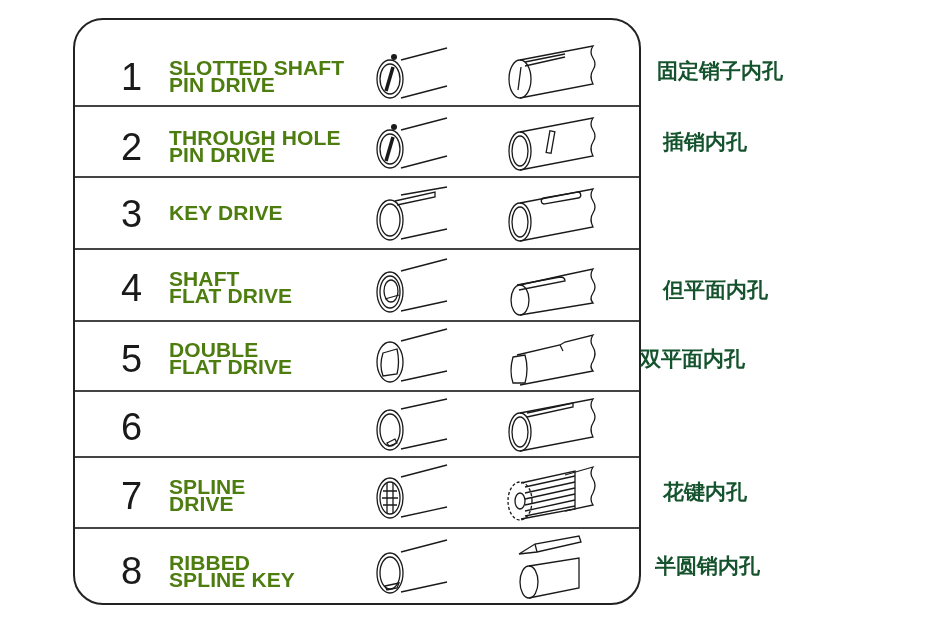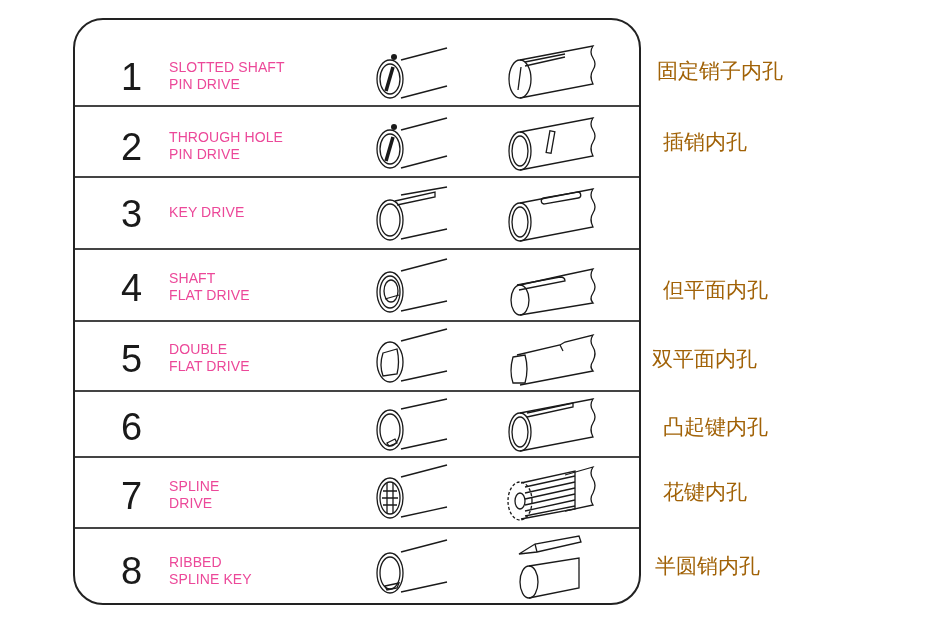--- a/index.html
+++ b/index.html
@@ -3,24 +3,24 @@
 <meta charset="utf-8">
 <style>
   html, body { margin:0; padding:0; background:#ffffff; }
   body { width:941px; height:630px; position:relative; overflow:hidden;
          font-family:"Liberation Sans", sans-serif; }
   .panel { position:absolute; left:73px; top:18px; width:568px; height:587px;
            border:2px solid #222; border-radius:30px; box-sizing:border-box; background:#fff; }
   .row { position:absolute; left:0; width:100%; }
   .sep { position:absolute; left:0; width:100%; height:0; border-top:2px solid #444; }
   .num { position:absolute; left:46px; font-size:38px; color:#1a1a1a; line-height:1; }
-  .lbl { position:absolute; left:94px; font-size:14px; color:#ec4899; line-height:17px; letter-spacing:0.1px; }
+  .lbl { position:absolute; left:94px; font-size:21px; color:#4d7c0f; line-height:17px; letter-spacing:0.1px;font-weight:bold; }
   .ic { position:absolute; }
-  .cn { position:absolute; color:#a16207; font-size:21px; white-space:nowrap;
-        font-family:"DejaVu Sans", sans-serif; }
+  .cn { position:absolute; color:#14532d; font-size:21px; white-space:nowrap;
+        font-family:"DejaVu Sans", sans-serif;font-weight:bold; }
   svg { overflow:visible; }
   svg .s { fill:none; stroke:#1a1a1a; stroke-width:1.3; }
   svg .f { fill:#1a1a1a; stroke:none; }
 </style>
 </head>
 <body>
 
 <div class="panel">
 
   <div class="sep" style="top:85px"></div>
@@ -130,39 +130,38 @@
       <line class="s" x1="26" y1="16" x2="72" y2="4"></line>
         <line class="s" x1="26" y1="56" x2="72" y2="46"></line>
       <ellipse class="s" cx="15" cy="37" rx="13" ry="20"></ellipse>
       <path class="s" d="M8,28 L22,24 Q25,37 22,49 L8,51 Q4,40 8,28Z"></path>
     </svg>
     <svg class="ic" style="left:430px;top:6px" width="100" height="60">
       <path class="s" d="M12,28 L55,18 L60,15 L88,8 Q84,14 88,20 Q92,26 88,34 Q84,40 88,44 L15,58"></path>
       <path class="s" d="M8,30 L20,28 Q24,42 20,56 L8,56 Q4,44 8,30Z"></path>
       <line class="s" x1="55" y1="18" x2="58" y2="24"></line>
     </svg>
-    <div class="cn" style="left:577px;top:24px">双平面内孔</div>
+    <div class="cn" style="left:565px;top:24px">双平面内孔</div>
   </div>
 
   <div class="row" style="top:371px;height:65px">
     <div class="num" style="top:17px">6</div>
     <svg class="ic" style="left:300px;top:2px" width="80" height="60">
       <line class="s" x1="26" y1="16" x2="72" y2="6"></line>
         <line class="s" x1="26" y1="56" x2="72" y2="46"></line>
       <ellipse class="s" cx="15" cy="37" rx="13" ry="20"></ellipse>
         <ellipse class="s" cx="15" cy="37" rx="10" ry="16"></ellipse>
       <path class="s" d="M12,50 L20,46 L22,50 L14,53Z"></path>
     </svg>
     <svg class="ic" style="left:430px;top:4px" width="100" height="60">
       <path class="s" d="M15,18 L88,4 Q84,10 88,16 Q92,22 88,28 Q84,34 88,42 L15,56"></path>
       <ellipse class="s" cx="15" cy="37" rx="11" ry="19"></ellipse>
         <ellipse class="s" cx="15" cy="37" rx="8" ry="15"></ellipse>
       <path class="s" d="M22,18 L68,8 L68,12 L22,22"></path>
     </svg>
-    <div class="cn" style="left:588px;top:22px">凸起键内孔</div>
   </div>
 
   <div class="row" style="top:437px;height:70px">
     <div class="num" style="top:20px">7</div>
     <div class="lbl" style="top:21px">
       <div>SPLINE</div>
       <div>DRIVE</div>
     </div>
     <svg class="ic" style="left:300px;top:4px" width="80" height="60">
       <line class="s" x1="26" y1="16" x2="72" y2="4"></line>

